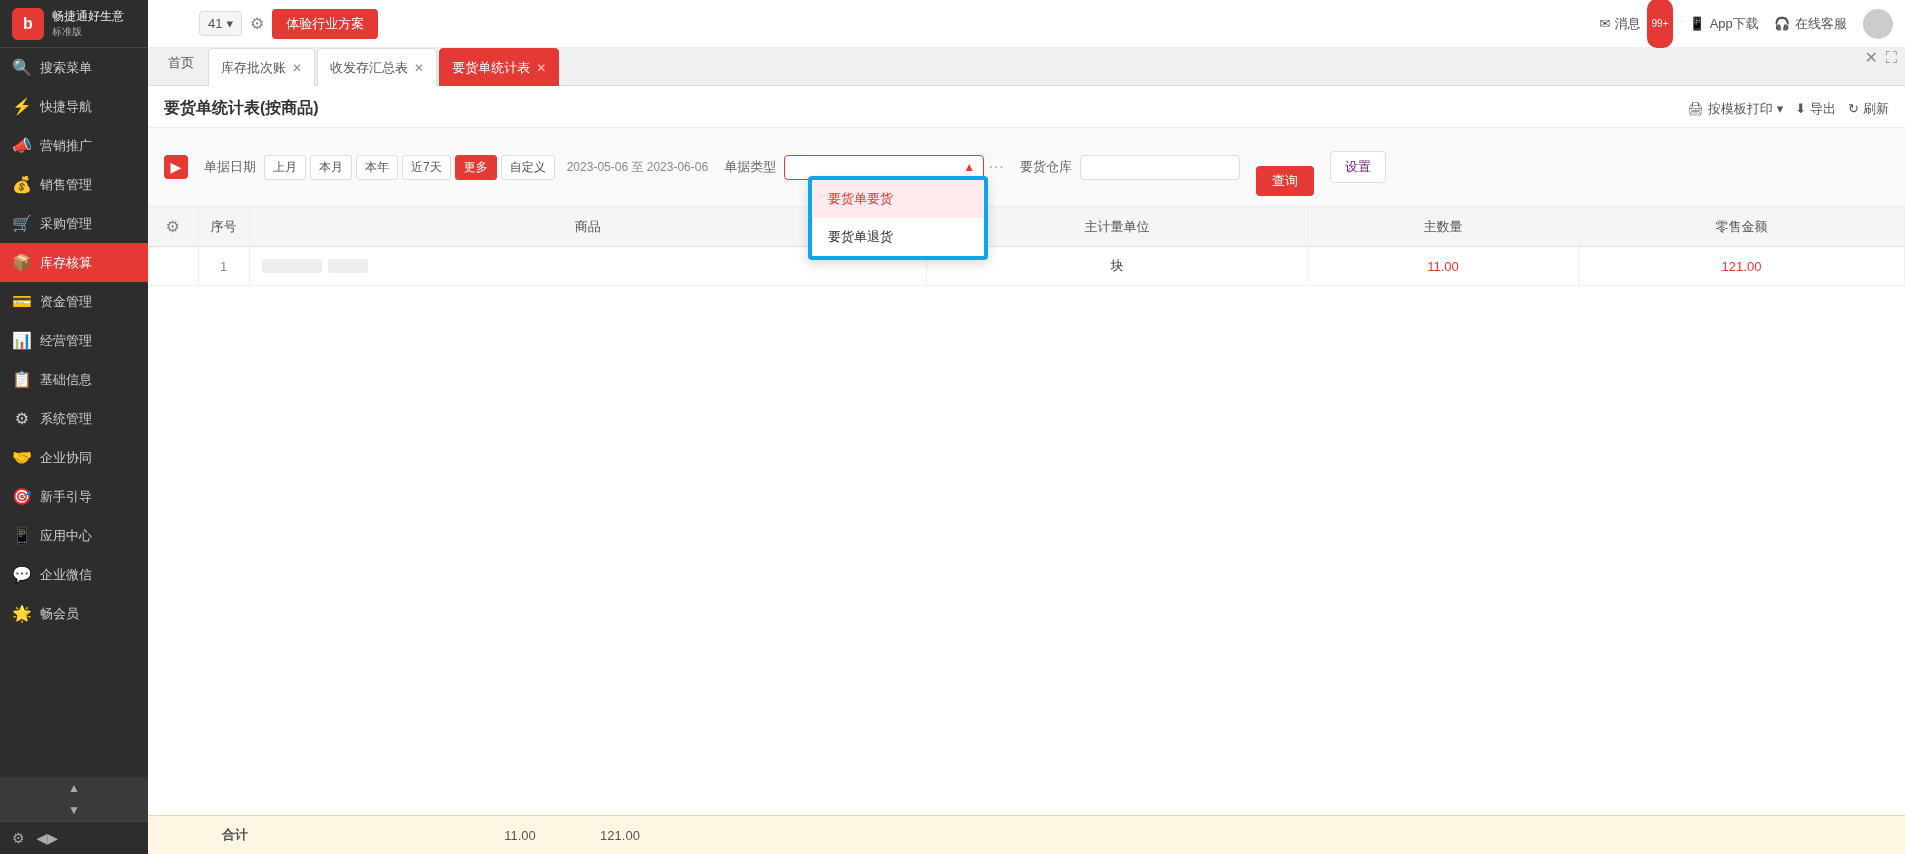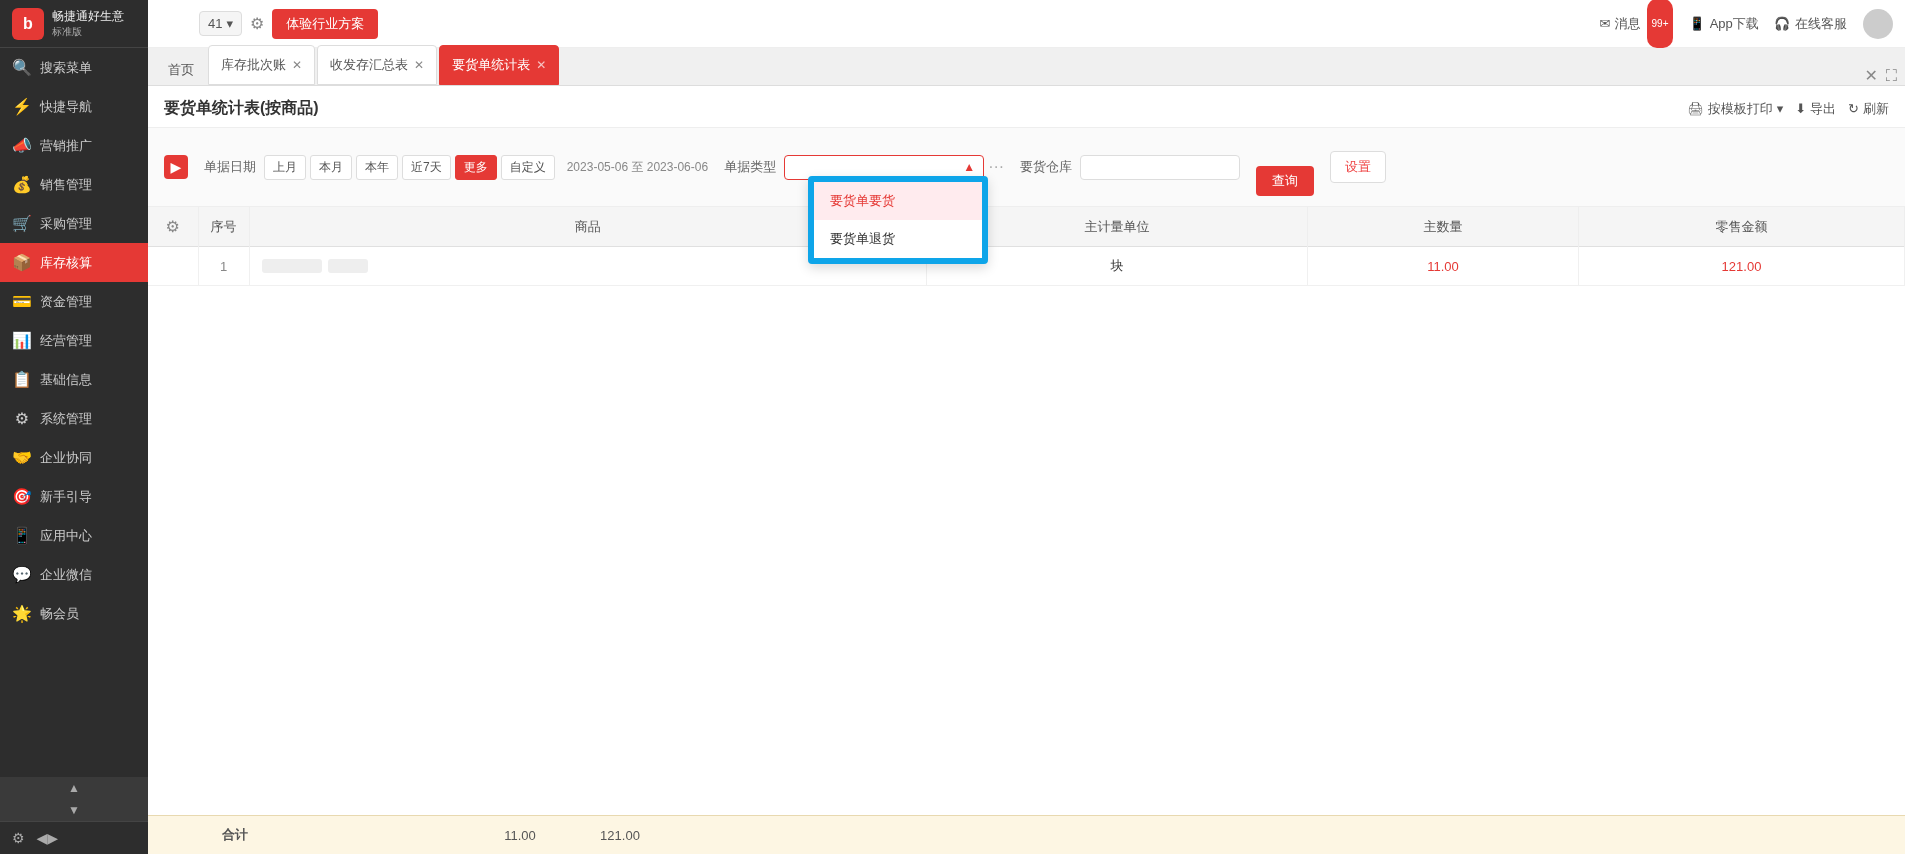--- a/index.html
+++ b/index.html
@@ -153,21 +153,21 @@
       width: 30px;
       height: 30px;
       background: #ccc;
       border-radius: 50%;
     }
 
     
     .tabs-bar {
       background: #f0f0f0;
       display: flex;
-      align-items: flex-end;
+      align-items: flex-start;
       padding: 0 8px;
       height: 38px;
       border-bottom: 1px solid #ddd;
       gap: 2px;
     }
     .tab {
       display: flex;
       align-items: center;
       padding: 6px 12px;
       background: #fff;
@@ -349,26 +349,26 @@
       cursor: pointer;
       margin-top: 28px;
     }
     .settings-btn {
       background: #fff;
       border: 1px solid #ddd;
       border-radius: 4px;
       padding: 6px 14px;
       font-size: 13px;
       cursor: pointer;
-      color: #ef4444;
+      color: #701a75;
     }
     .dropdown-menu {
       position: absolute;
       background: #fff;
-      border: 6px solid #0ea5e9;
+      border: 4px solid #0ea5e9;
       border-radius: 4px;
       box-shadow: 0 4px 12px rgba(0,0,0,0.15);
       min-width: 180px;
       z-index: 200;
       
       left: 660px;
       top: 48px;
     }
     .dropdown-item {
       padding: 10px 16px;

